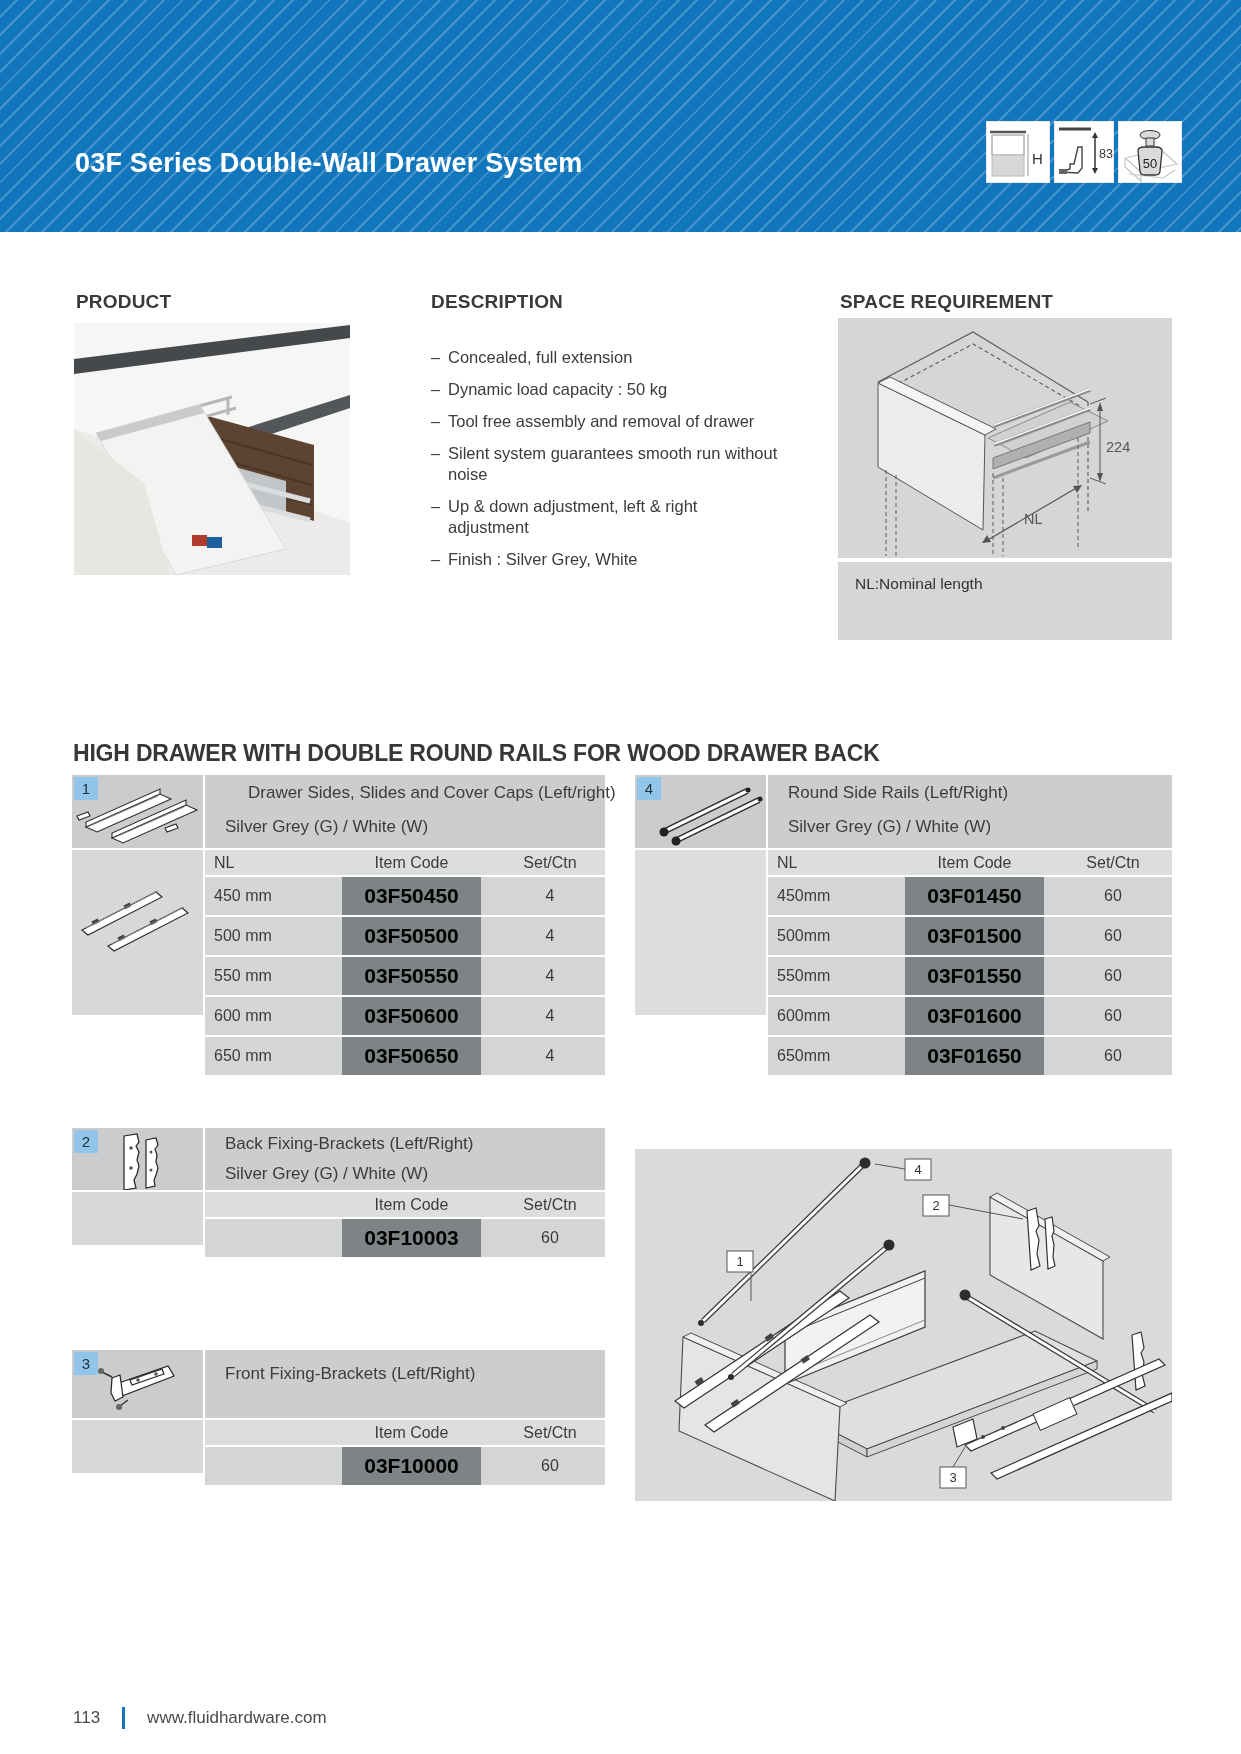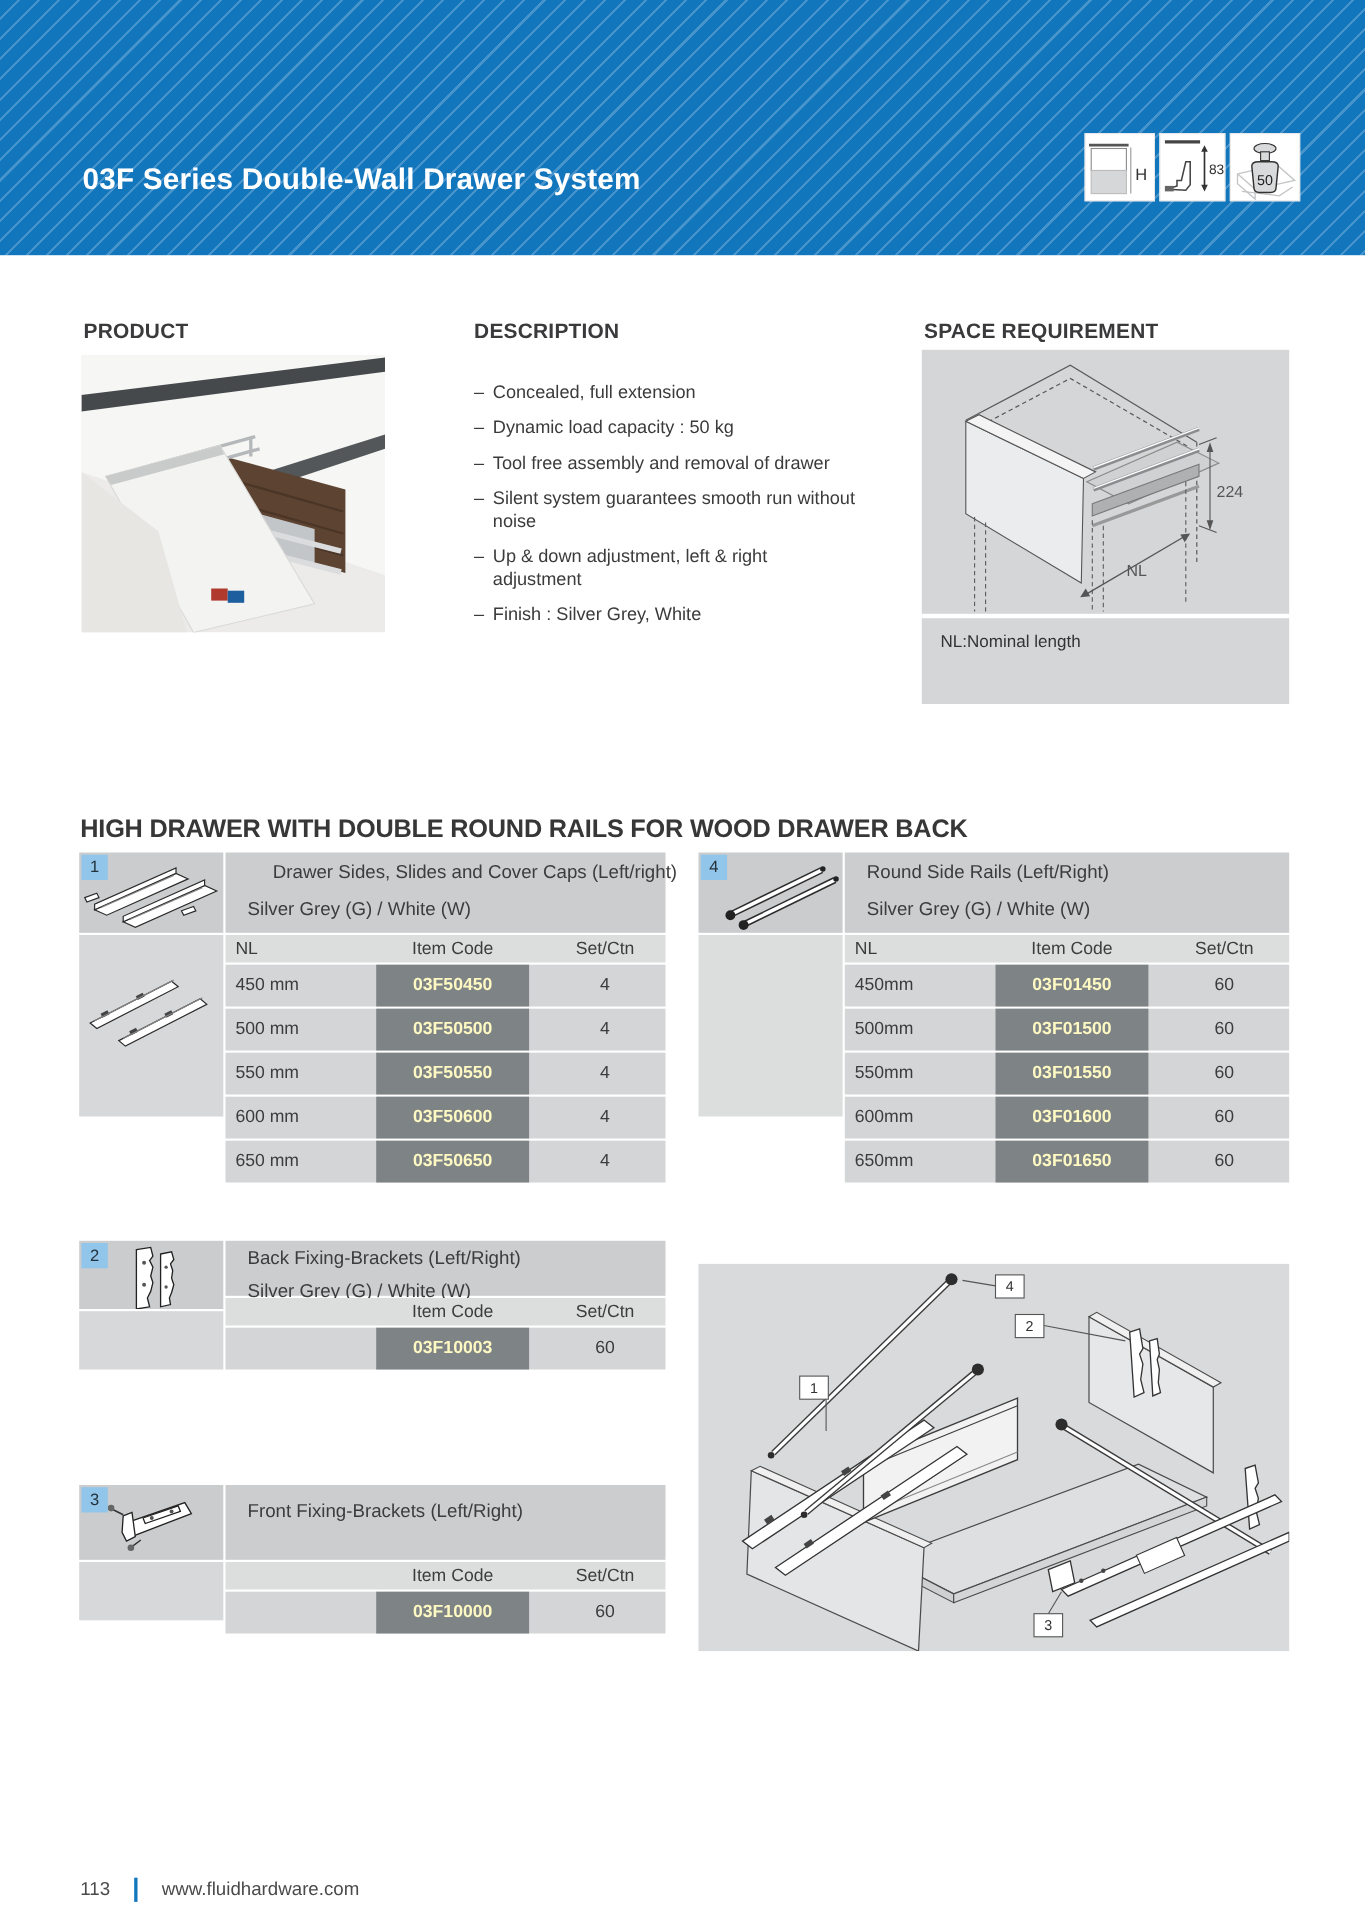--- a/index.html
+++ b/index.html
@@ -38,21 +38,21 @@
   .badge{position:absolute;left:2px;top:2px;width:24px;height:23px;background:#92c5ea;color:#24323c;
          font-size:15px;display:flex;align-items:center;justify-content:center;}
   .tcontent{margin-left:133px;position:relative;}
   .titlecell{position:relative;background:#cbcdce;margin-bottom:2px;}
   .titlecell .tline{position:absolute;left:20px;font-size:17px;color:#3c3c3c;white-space:nowrap;}
   .thead{position:relative;height:25px;margin-bottom:2px;background:#dcdddd;}
   .trow{position:relative;height:38px;margin-bottom:2px;background:#d3d5d6;}
   .hc,.cell{position:absolute;top:0;bottom:0;display:flex;align-items:center;font-size:16px;color:#3c3c3c;}
   .c-nl{left:9px;}
   .c-code{left:137px;width:139px;justify-content:center;}
-  .trow .c-code{background:#7e8385;color:#fef9c3;font-weight:bold;font-size:16px;}
+  .trow .c-code{background:#7e8385;color:#000000;font-weight:bold;font-size:21px;}
   .c-qty{left:290px;width:110px;justify-content:center;}
 
   
   .exploded{position:absolute;left:635px;top:1149px;width:537px;height:352px;background:#d8dadb;}
 
   
   .footer{position:absolute;left:73px;top:1707px;display:flex;align-items:center;font-size:17px;color:#4a4a4a;gap:12px;}
   .footer .vbar{width:3px;height:22px;background:#1276bd;margin:0 10px;}
 
   svg text{font-family:"Liberation Sans",sans-serif;}
@@ -353,21 +353,21 @@
           </g>
           <circle cx="59" cy="20" r="1.8" fill="#555"></circle>
           <circle cx="59" cy="40" r="1.8" fill="#555"></circle>
           <circle cx="79" cy="24" r="1.5" fill="#555"></circle>
           <circle cx="79" cy="42" r="1.5" fill="#555"></circle>
         </svg>
       </div>
       <div class="imgbot" style="height:53px;"></div>
     </div>
     <div class="tcontent">
-      <div class="titlecell" style="height:50px;">
+      <div class="titlecell" style="height:62px;">
         <div class="tline" style="top:6px;">Back Fixing-Brackets (Left/Right)</div>
         <div class="tline" style="top:36px;">Silver Grey (G) / White (W)</div>
       </div>
       <div class="thead">
           <div class="hc c-nl"></div>
           <div class="hc c-code">Item Code</div>
           <div class="hc c-qty">Set/Ctn</div>
         </div>
       <div class="rows">
           <div class="trow">

